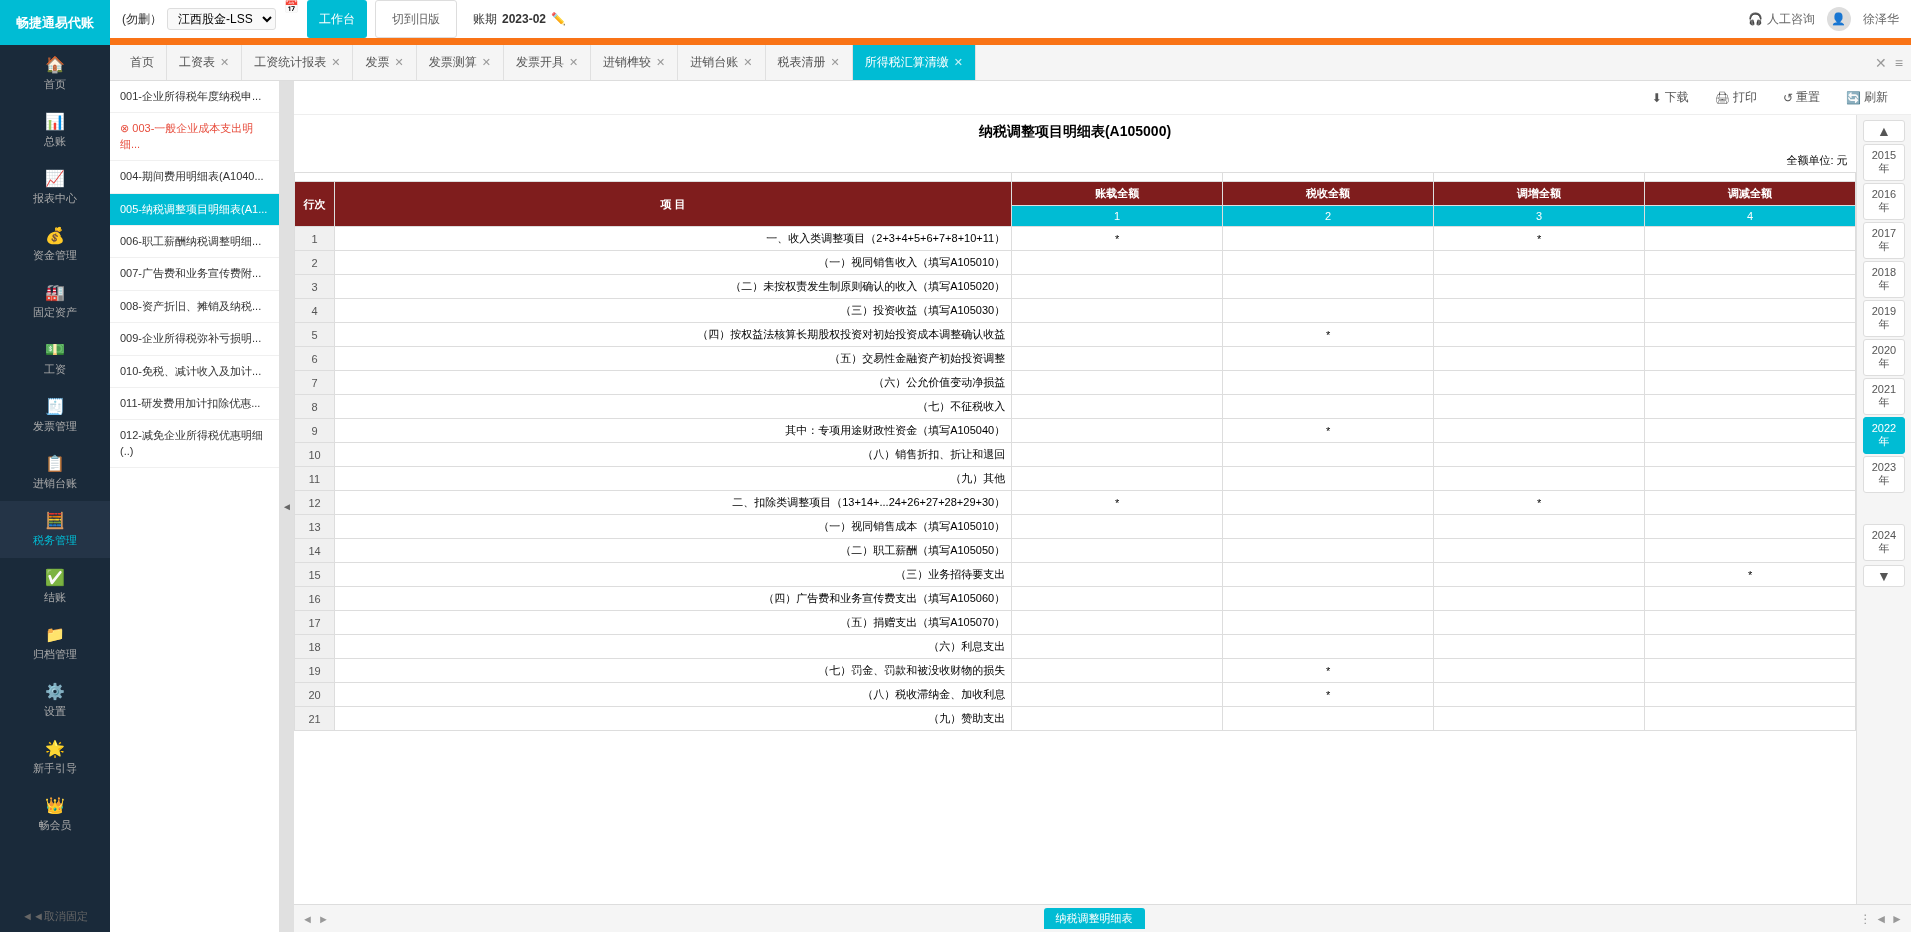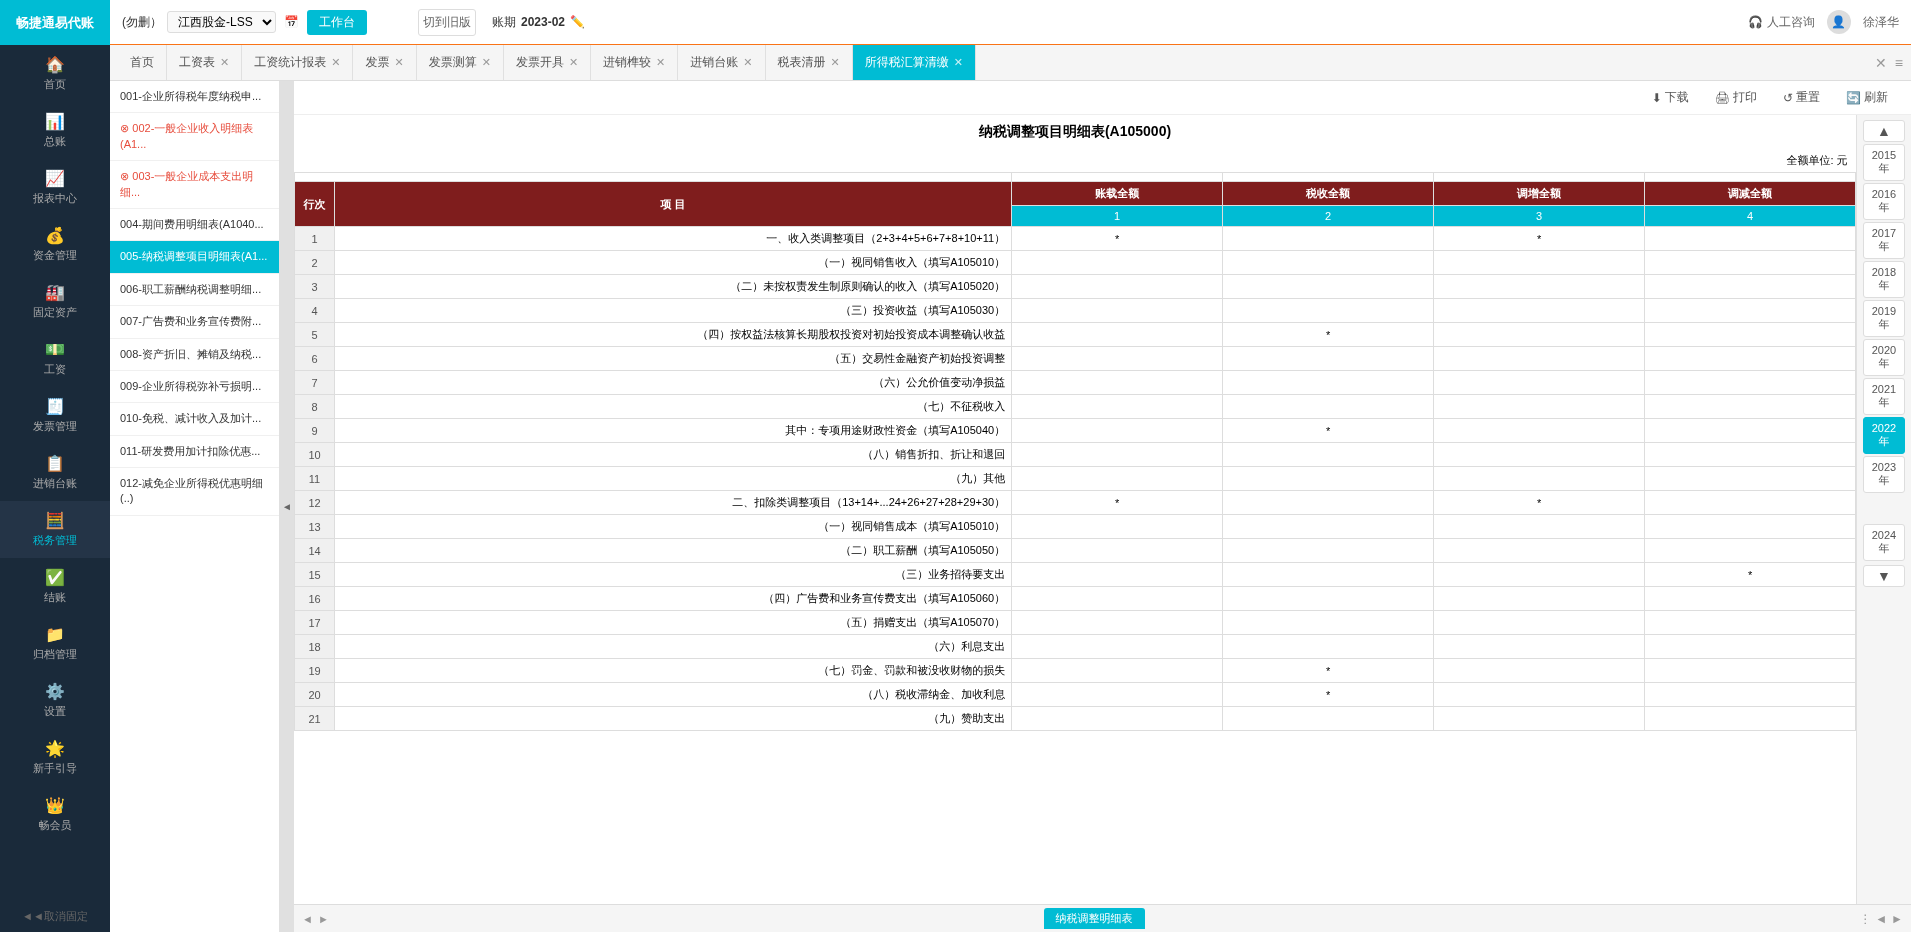--- a/index.html
+++ b/index.html
@@ -10,25 +10,25 @@
     .sidebar-logo { background: #00bcd4; color: white; padding: 10px 8px; font-size: 13px; font-weight: bold; text-align: center; height: 45px; display: flex; align-items: center; justify-content: center; }
     .sidebar-item { display: flex; flex-direction: column; align-items: center; padding: 10px 5px; cursor: pointer; color: #aaa; font-size: 11px; gap: 3px; }
     .sidebar-item.active { background: #243447; color: #00bcd4; }
     .sidebar-item .icon { font-size: 16px; }
     .sidebar-bottom { margin-top: auto; padding: 8px; color: #666; font-size: 11px; text-align: center; cursor: pointer; }
 
     
     .main-area { flex: 1; display: flex; flex-direction: column; overflow: hidden; }
 
     
-    .topbar { background: #fff; border-bottom: 1px solid #f97316; padding: 0 12px; height: 45px; display: flex; align-items: center; gap: 8px; flex-shrink: 0; }
+    .topbar { background: #fff; border-bottom: 7px solid #f97316; padding: 0 12px; height: 45px; display: flex; gap: 8px; flex-shrink: 0; }
     .topbar-company { display: flex; align-items: center; gap: 5px; color: #333; font-size: 12px; }
     .topbar-company select { border: 1px solid #ddd; border-radius: 3px; padding: 2px 6px; font-size: 12px; background: #f9f9f9; }
     .topbar-btn { background: #00bcd4; color: white; border: none; border-radius: 3px; padding: 4px 12px; cursor: pointer; font-size: 12px; }
-    .topbar-btn-outline { background: white; color: #666; border: 1px solid #ddd; border-radius: 3px; padding: 4px 4px; cursor: pointer; font-size: 12px; margin-left: 43px; }
+    .topbar-btn-outline { background: white; color: #666; border: 1px solid #ddd; border-radius: 3px; padding: 4px 16px; cursor: pointer; font-size: 12px; }
     .topbar-period { display: flex; align-items: center; gap: 5px; color: #333; margin-left: 8px; }
     .topbar-right { margin-left: auto; display: flex; align-items: center; gap: 12px; color: #666; font-size: 12px; }
 
     
     .nav-tabs { background: #f5f5f5; border-bottom: 1px solid #ddd; display: flex; align-items: center; padding: 0 8px; height: 36px; flex-shrink: 0; overflow: hidden; }
     .nav-tab { padding: 0 12px; height: 36px; display: flex; align-items: center; gap: 5px; cursor: pointer; font-size: 12px; color: #555; border-right: 1px solid #e0e0e0; white-space: nowrap; }
     .nav-tab.active { background: #00bcd4; color: white; }
     .nav-tab .close-btn { color: #999; font-size: 11px; cursor: pointer; }
     .nav-tab.active .close-btn { color: rgba(255,255,255,0.8); }
     .nav-tabs-right { margin-left: auto; display: flex; align-items: center; gap: 8px; }
@@ -218,21 +218,20 @@
     <div class="nav-tabs-right">
       <span style="cursor:pointer; color:#999; font-size:14px;">✕</span>
       <span style="cursor:pointer; color:#999; font-size:14px;">≡</span>
     </div>
   </div>
 
   <div class="content">
 
     <div class="left-panel">
       <div class="left-panel-item">001-企业所得税年度纳税申...</div>
-      <div class="left-panel-item error">002-一般企业收入明细表(A1...</div>
       <div class="left-panel-item error">003-一般企业成本支出明细...</div>
       <div class="left-panel-item">004-期间费用明细表(A1040...</div>
       <div class="left-panel-item active">005-纳税调整项目明细表(A1...</div>
       <div class="left-panel-item">006-职工薪酬纳税调整明细...</div>
       <div class="left-panel-item">007-广告费和业务宣传费附...</div>
       <div class="left-panel-item">008-资产折旧、摊销及纳税...</div>
       <div class="left-panel-item">009-企业所得税弥补亏损明...</div>
       <div class="left-panel-item">010-免税、减计收入及加计...</div>
       <div class="left-panel-item">011-研发费用加计扣除优惠...</div>
       <div class="left-panel-item">012-减免企业所得税优惠明细(..)</div>

